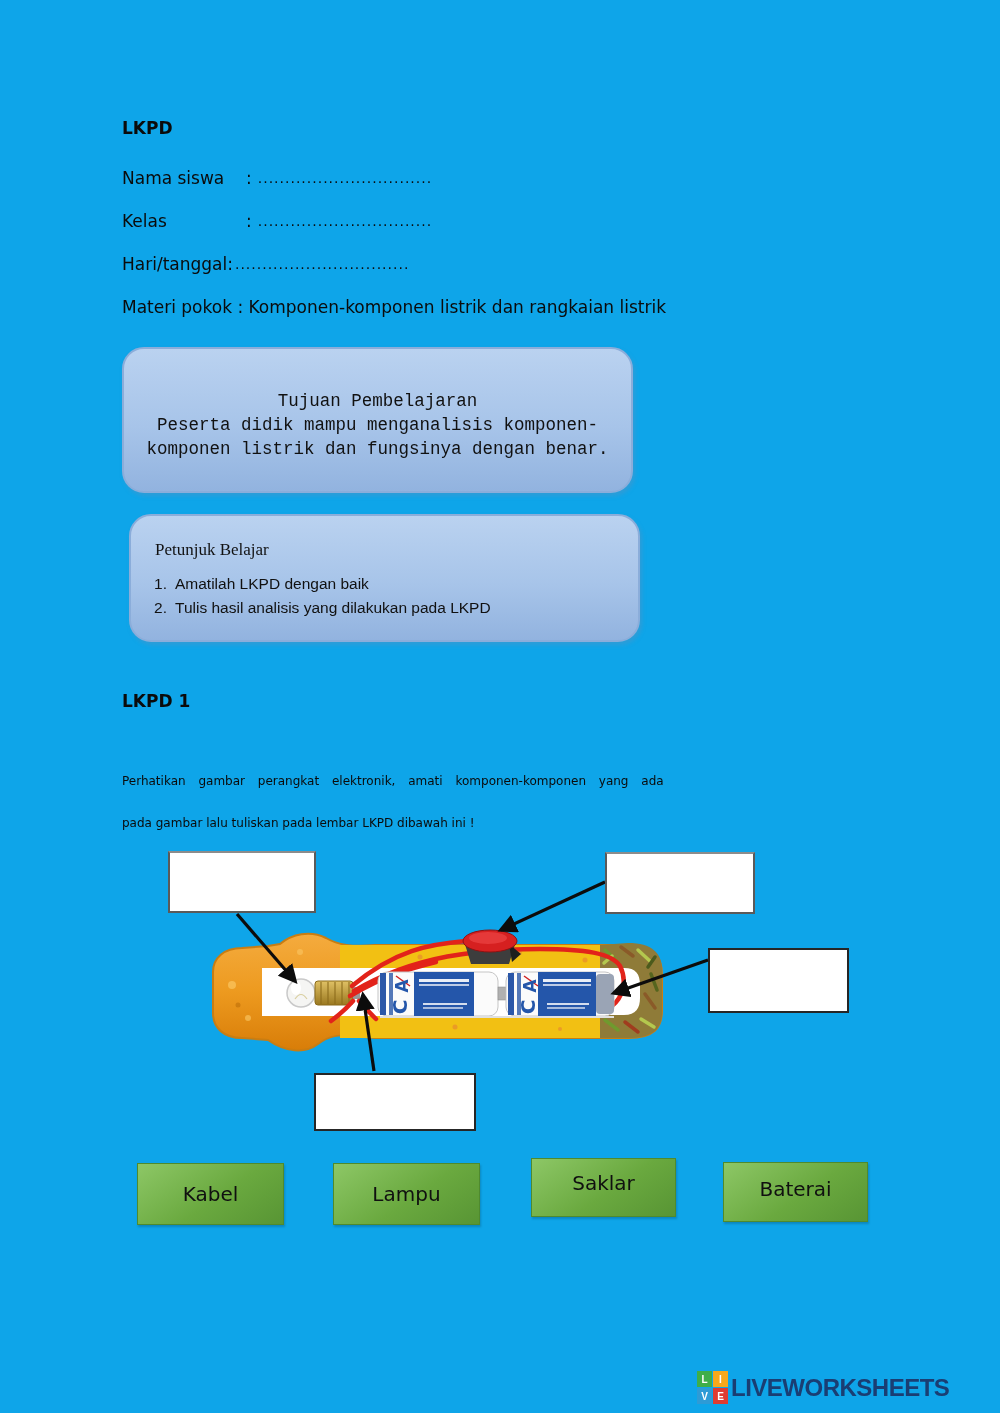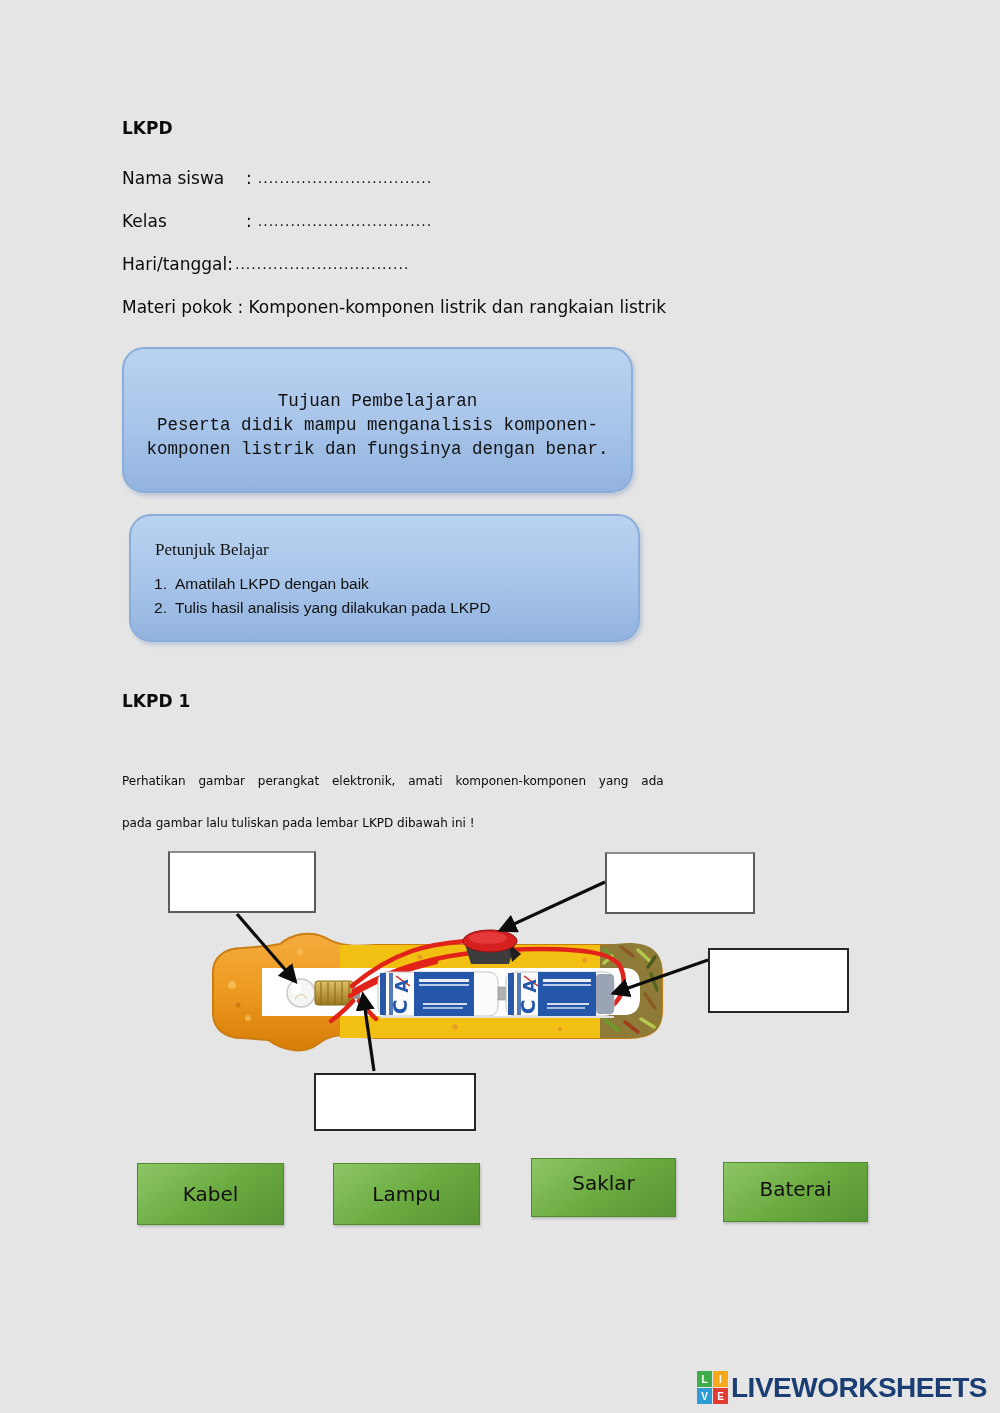--- a/index.html
+++ b/index.html
@@ -1,16 +1,16 @@
 <!DOCTYPE html>
 <html><head>
 <meta charset="utf-8">
 <style>
   html,body{margin:0;padding:0;background:#fff;}
-  .page{position:relative;width:1000px;height:1413px;background:#e5e5e5;
+  .page{position:relative;width:1000px;height:1413px;background:#0ea5e9;
         font-family:"DejaVu Sans",sans-serif;color:#0b0b0b;overflow:hidden;}
 
   .abs{position:absolute;}
 
   
   .hdr-title{left:122px;top:118px;font-size:17px;font-weight:bold;}
   .field-row{left:122px;font-size:17px;white-space:nowrap;}
   .field-row .lbl{display:inline-block;width:124px;}
   .field-row .lbl.wide{width:auto;margin-right:2px;text-align:right;}
   .field-row .colon{display:inline-block;margin-right:6px;}
@@ -61,21 +61,21 @@
   
   .logo{left:697px;top:1371px;display:flex;align-items:center;gap:3px;}
   .logo-grid{display:grid;grid-template-columns:15px 15px;grid-template-rows:16px 16px;gap:1px;}
   .logo-sq{display:flex;align-items:center;justify-content:center;
      color:#fff;font-size:10px;font-weight:bold;font-family:"Liberation Sans",sans-serif;}
   .sq-l{background:#3fae49;}
   .sq-i{background:#f7a81b;}
   .sq-v{background:#2e9bd6;}
   .sq-e{background:#e03c31;}
   .logo-text{font-family:"Liberation Sans",sans-serif;font-weight:bold;
-     font-size:28px;letter-spacing:-0.5px;color:#1a3e73;}
+     font-size:24px;letter-spacing:-0.5px;color:#1a3e73;}
 </style>
 </head>
 <body>
 
 <div class="page">
 
   <div class="abs hdr-title">LKPD</div>
 
   <div class="abs field-row" style="top:211px;">
     <span class="lbl">Kelas</span><span class="colon">:</span><span class="dots">................................</span>

